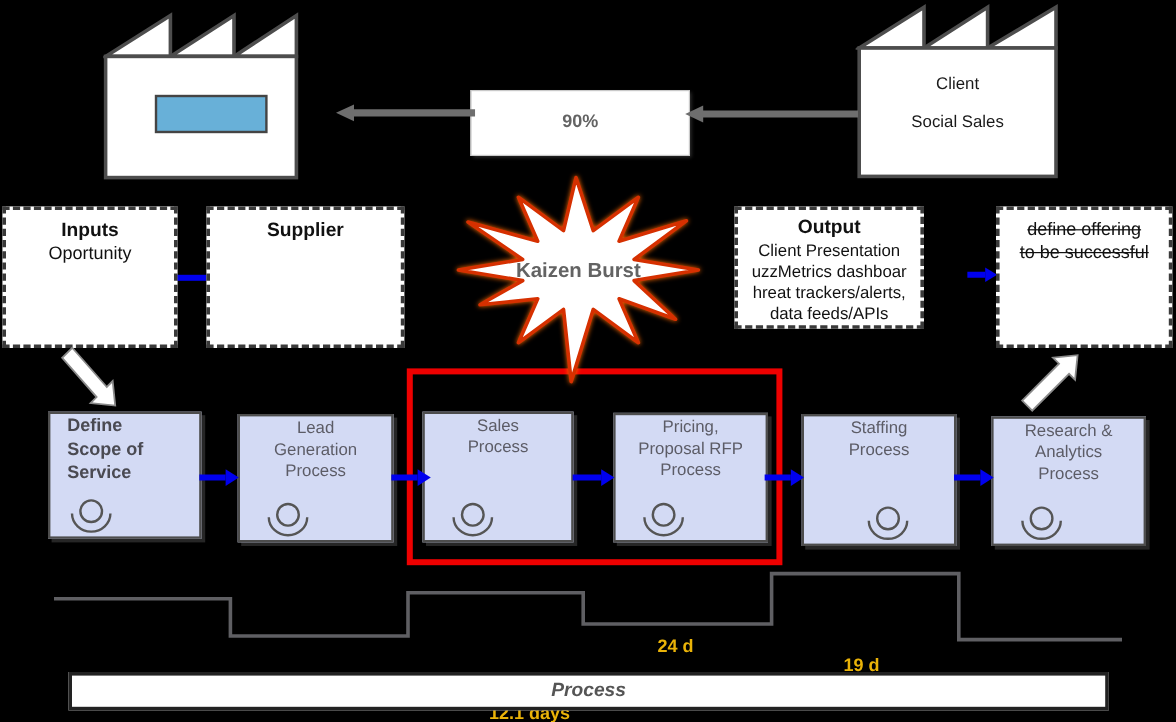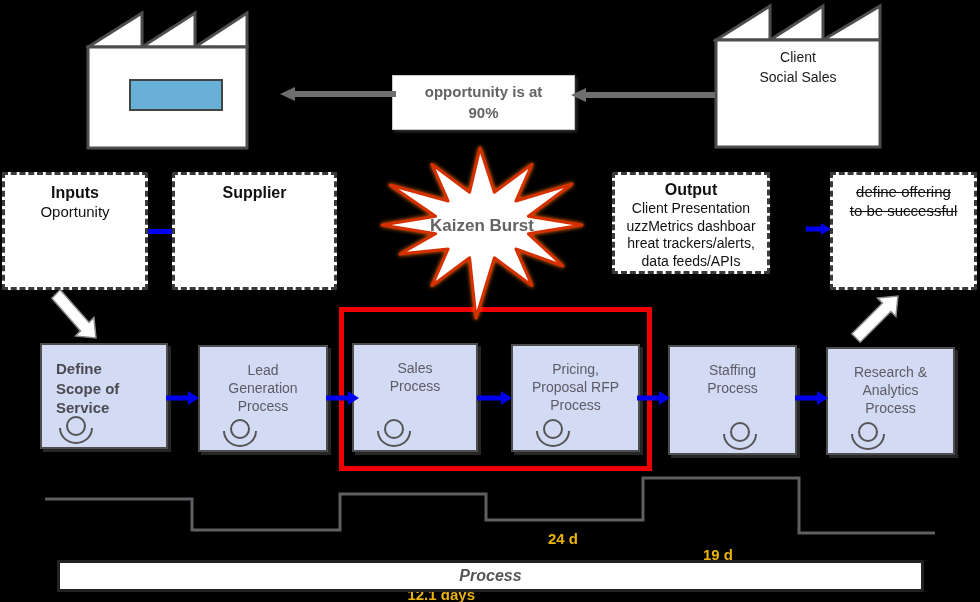--- a/index.html
+++ b/index.html
@@ -15,41 +15,41 @@
   
   .dash-box{background:#fff;border:3px dashed #3a3a3a;color:#111;text-align:center;
             box-sizing:border-box;padding-top:8px;font-size:15px;line-height:1.25;}
   .dash-box .ttl{font-weight:bold;font-size:16px;display:block;}
   .dash-box .ln{display:block;}
   .strike .ln{text-decoration:line-through;}
 
   
   .proc{background:#d3daf4;border:2px solid #4d4d4d;box-shadow:3px 3px 0 rgba(70,70,70,.55);
         box-sizing:border-box;color:#5c5c66;font-size:14px;text-align:center;
-        padding-top:14px;line-height:1.3;z-index:2;}
+        line-height:1.3;z-index:2;}
   .proc .ln{display:block;}
   .proc.first{text-align:left;padding-left:14px;font-weight:bold;color:#4a4a52;font-size:15px;}
   .op-icon{position:absolute;left:20px;bottom:2px;}
 
   .blue-arrow{z-index:3;}
   .red-frame{border:5px solid #ee0000;box-sizing:border-box;z-index:1;}
 
   
   .burst-wrap{z-index:2;}
   .burst-label{color:#636363;font-weight:bold;font-size:17px;text-align:center;width:100%;}
 
   
   .tl-label{color:#eab308;font-weight:bold;font-size:15px;text-align:right;margin-top:48px;}
 
   .footer-box{background:#fff;border:3px solid #222;box-sizing:border-box;
               display:flex;align-items:center;justify-content:center;}
   .footer-box span{color:#555;font-weight:bold;font-style:italic;font-size:16px;}
 
   .fact-label{color:#1a1a1a;font-size:14px;text-align:center;line-height:1.4;}
-  .fact-label .ln{display:block;}
+  .fact-label .ln{display:block;margin-top:12px;}
 </style>
 </head>
 <body>
 
 <div id="stage">
 
   <svg class="abs" style="left:86px;top:10px;" width="165" height="141">
     <polygon points="2,37 56,3 56,37" fill="#fff" stroke="#4d4d4d" stroke-width="3"></polygon>
     <polygon points="56,37 109,3 109,37" fill="#fff" stroke="#4d4d4d" stroke-width="3"></polygon>
     <polygon points="109,37 161,3 161,37" fill="#fff" stroke="#4d4d4d" stroke-width="3"></polygon>
@@ -62,21 +62,20 @@
     <polygon points="57,39 110,5 110,39" fill="#fff" stroke="#4d4d4d" stroke-width="3"></polygon>
     <polygon points="110,39 167,5 167,39" fill="#fff" stroke="#4d4d4d" stroke-width="3"></polygon>
     <rect x="3" y="39" width="164" height="107" fill="#fff" stroke="#4d4d4d" stroke-width="3"></rect>
   </svg>
   <div class="abs fact-label" style="left:716px;top:48px;width:164px;">
     <span class="ln">Client</span>
     <span class="ln">Social Sales</span>
   </div>
 
   <div class="abs note-box" style="left:392px;top:75px;width:181px;height:53px;">
-    <span>opportunity is at</span>
     <span>90%</span>
   </div>
 
   <svg class="abs" style="left:278px;top:85px;" width="118" height="18">
     <line x1="118" y1="9" x2="16" y2="9" stroke="#6e6e6e" stroke-width="6"></line>
     <polygon points="17,2 17,16 2,9" fill="#6e6e6e"></polygon>
   </svg>
   <svg class="abs" style="left:569px;top:86px;" width="146" height="18">
     <line x1="146" y1="9" x2="16" y2="9" stroke="#6e6e6e" stroke-width="6"></line>
     <polygon points="17,2 17,16 2,9" fill="#6e6e6e"></polygon>

